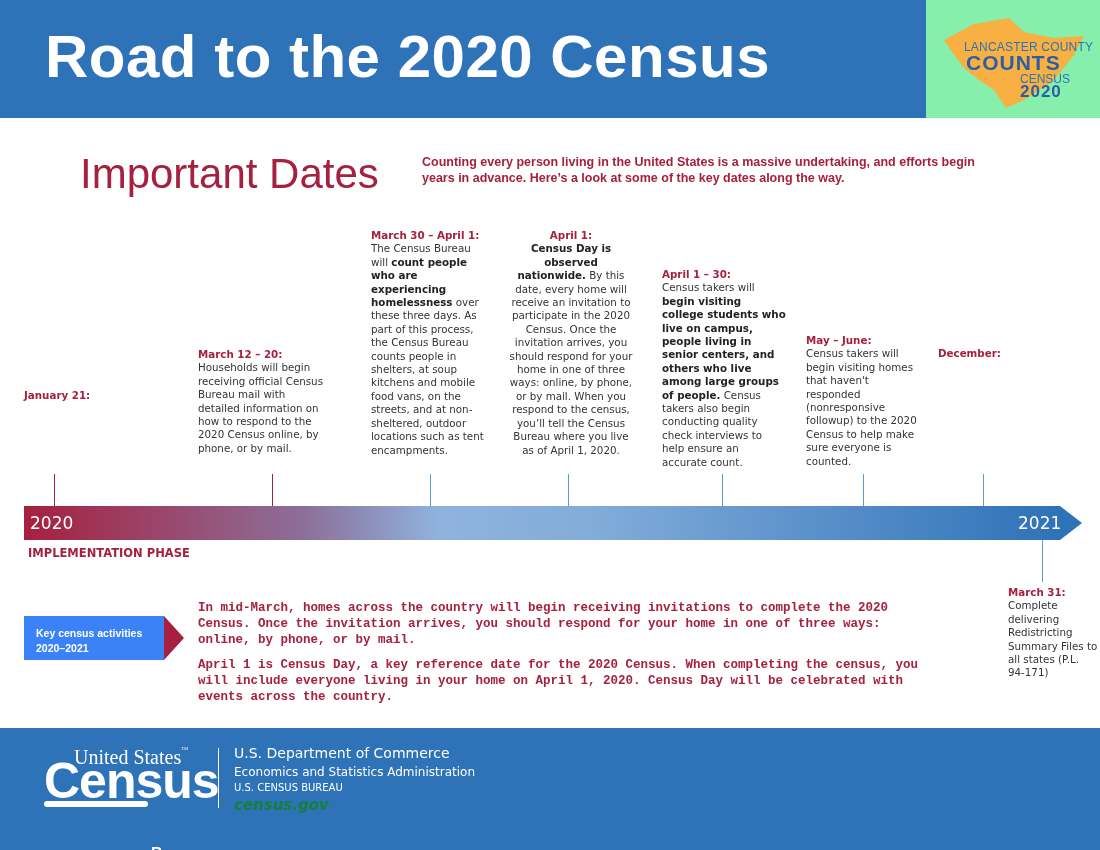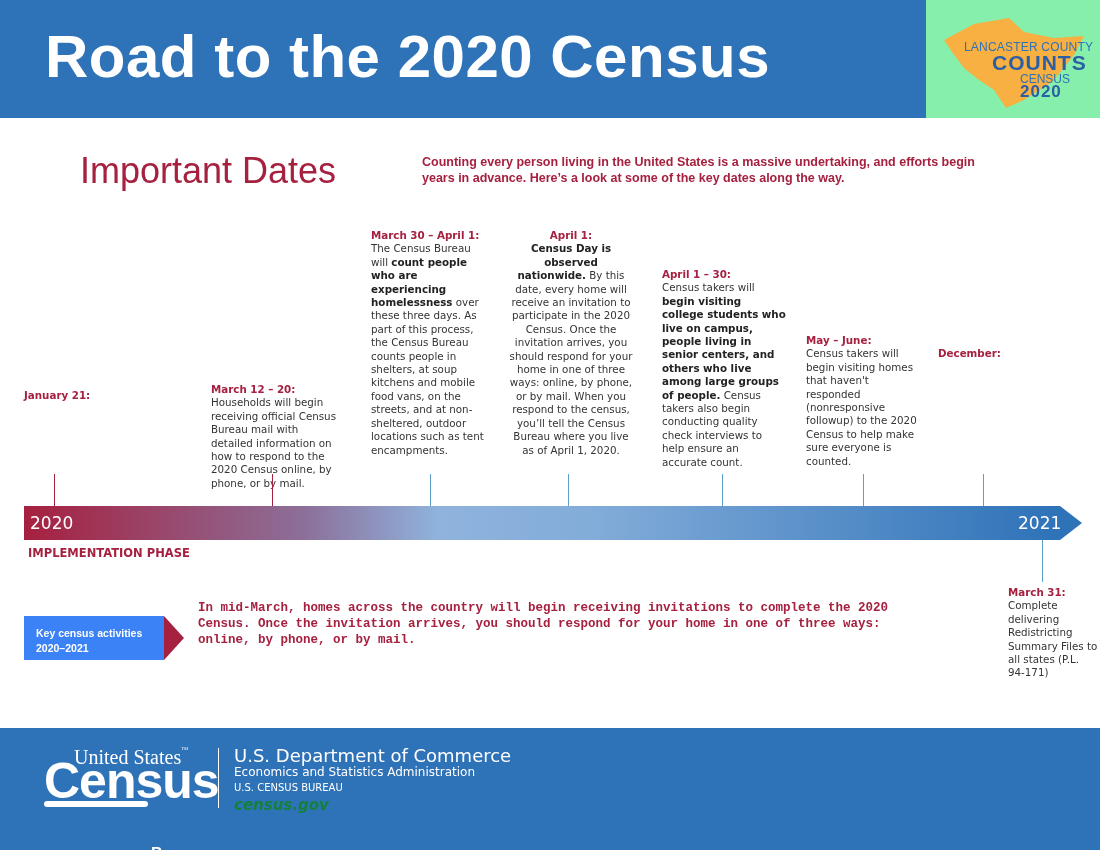--- a/index.html
+++ b/index.html
@@ -2,25 +2,25 @@
 <html><head>
 <meta charset="utf-8">
 <style>
   * { box-sizing: border-box; margin: 0; padding: 0; }
   body { width: 1100px; height: 850px; background: #ffffff; font-family: "DejaVu Sans", sans-serif; position: relative; overflow: hidden; color: #333; }
   .header { position: absolute; left: 0; top: 0; width: 926px; height: 118px; background: #2e72b8; padding-left: 32px; }
   .header h1 { position: absolute; left: 45px; top: 22px; font-family: "Liberation Sans", sans-serif; font-weight: bold; font-size: 60px; color: #fff; letter-spacing: 0.5px; }
   .logo { position: absolute; left: 926px; top: 0; width: 174px; height: 118px; background: #86efac; }
   .logo svg { position: absolute; left: 8px; top: 10px; }
   .logo .l1 { position: absolute; left: 38px; top: 40px; font-family: "Liberation Sans", sans-serif; font-size: 12px; color: #2e72b8; letter-spacing: 0.2px; }
-  .logo .l2 { position: absolute; left: 40px; top: 51px; font-family: "Liberation Sans", sans-serif; font-size: 21px; font-weight: bold; color: #2b5ea7; letter-spacing: 1px; margin-left: 26px; }
+  .logo .l2 { position: absolute; left: 40px; top: 51px; font-family: "Liberation Sans", sans-serif; font-size: 21px; font-weight: bold; color: #2b5ea7; letter-spacing: 1px; }
   .logo .l3 { position: absolute; left: 94px; top: 72px; font-family: "Liberation Sans", sans-serif; font-size: 12px; color: #2e72b8; }
   .logo .l4 { position: absolute; left: 94px; top: 82px; font-family: "Liberation Sans", sans-serif; font-size: 17px; font-weight: bold; color: #2b5ea7; letter-spacing: 1px; }
 
-  .section-title { position: absolute; left: 80px; top: 150px; font-family: "Liberation Sans", sans-serif; font-size: 36px; color: #a6203f; }
+  .section-title { position: absolute; left: 80px; top: 150px; font-family: "Liberation Sans", sans-serif; font-size: 42px; color: #a6203f; }
   .intro { position: absolute; left: 422px; top: 154px; width: 580px; font-family: "Liberation Sans", sans-serif; font-size: 12.5px; font-weight: bold; color: #a6203f; line-height: 16px; }
 
   .event { position: absolute; font-family: "DejaVu Sans", sans-serif; font-size: 10.3px; line-height: 13.4px; color: #333; }
   .event .date { color: #a6203f; font-weight: bold; display: block; }
   .event b { font-weight: bold; color: #222; }
   .tick { position: absolute; width: 1px; }
 
   .bar { position: absolute; left: 24px; top: 506px; width: 1036px; height: 34px;
          background: linear-gradient(to right, #a6203f 0%, #8c6f99 27%, #8fb3dd 40%, #82acd9 55%, #2e72b8 100%); }
   .bar-arrow { position: absolute; left: 1060px; top: 506px; width: 0; height: 0; border-top: 17px solid transparent; border-bottom: 17px solid transparent; border-left: 22px solid #2e72b8; }
@@ -33,21 +33,21 @@
   .activities { position: absolute; left: 198px; top: 600px; width: 730px; font-family: Liberation Mono, monospace; font-size: 12.5px; font-weight: bold; color: #a6203f; line-height: 16px; }
   .activities p { margin-bottom: 9px; }
 
   .footer { position: absolute; left: 0; top: 728px; width: 1100px; height: 122px; background: #2e72b8; }
   .f-us { position: absolute; left: 74px; top: 746px; font-family: "Liberation Serif", serif; font-size: 20px; color: #fff; }
   .f-tm { font-size: 7px; vertical-align: top; }
   .f-census { position: absolute; left: 44px; top: 752px; font-family: "Liberation Sans", sans-serif; font-weight: bold; font-size: 50px; color: #fff; letter-spacing: -1px; }
   .f-line { position: absolute; left: 44px; top: 801px; width: 104px; height: 6px; background: #fff; border-radius: 3px; }
   .f-bureau { position: absolute; left: 151px; top: 797px; font-family: "Liberation Sans", sans-serif; font-weight: bold; font-size: 16px; color: #fff; margin-top: 48px; }
   .f-div { position: absolute; left: 218px; top: 748px; width: 1px; height: 60px; background: #fff; }
-  .f-t1 { position: absolute; left: 234px; top: 745px; font-family: "DejaVu Sans", sans-serif; font-size: 18px; color: #fff; }
+  .f-t1 { position: absolute; left: 234px; top: 745px; font-family: "DejaVu Sans", sans-serif; font-size: 14px; color: #fff; }
   .f-t2 { position: absolute; left: 234px; top: 765px; font-family: "DejaVu Sans", sans-serif; font-size: 12px; color: #fff; }
   .f-t3 { position: absolute; left: 234px; top: 782px; font-family: "DejaVu Sans", sans-serif; font-size: 10px; color: #fff; }
   .f-t4 { position: absolute; left: 234px; top: 796px; font-family: "DejaVu Sans", sans-serif; font-size: 15px; font-weight: bold; font-style: italic; color: #15803d; }
 </style>
 </head>
 <body>
 
 <div class="header">
   <h1>Road to the 2020 Census</h1>
 </div>
@@ -62,21 +62,21 @@
 </div>
 
 <div class="section-title">Important Dates</div>
 <div class="intro">Counting every person living in the United States is a massive undertaking, and efforts begin years in advance. Here’s a look at some of the key dates along the way.</div>
 
 <div class="event" style="left:24px; top:389px; width:100px;">
   <span class="date">January 21:</span>
 </div>
 <div class="tick" style="left:54px; top:474px; height:32px; background:#a6203f;"></div>
 
-<div class="event" style="left:211px; top:348px; width:130px;margin-top:35px;">
+<div class="event" style="left:198px; top:348px; width:130px;">
   <span class="date">March 12 – 20:</span>
   <span>Households will begin receiving official Census Bureau mail with detailed information on how to respond to the 2020 Census online, by phone, or by mail.</span>
 </div>
 <div class="tick" style="left:272px; top:474px; height:32px; background:#a6203f;"></div>
 
 <div class="event" style="left:371px; top:229px; width:116px;">
   <span class="date">March 30 – April 1:</span>
   <span>The Census Bureau will </span><b>count people who are experiencing homelessness</b><span> over these three days. As part of this process, the Census Bureau counts people in shelters, at soup kitchens and mobile food vans, on the streets, and at non-sheltered, outdoor locations such as tent encampments.</span>
 </div>
 <div class="tick" style="left:430px; top:474px; height:32px; background:#5b9fc9;"></div>
@@ -116,20 +116,21 @@
   <span>Complete delivering Redistricting Summary Files to all states (P.L. 94-171)</span>
 </div>
 
 <div class="key-box">
   <span style="top:11px;">Key census activities</span>
   <span style="top:26px;">2020–2021</span>
 </div>
 <div class="key-arrow"></div>
 <div class="activities">
   <p>In mid-March, homes across the country will begin receiving invitations to complete the 2020 Census. Once the invitation arrives, you should respond for your home in one of three ways: online, by phone, or by mail.</p>
+  <p>April 1 is Census Day, a key reference date for the 2020 Census. When completing the census, you will include everyone living in your home on April 1, 2020. Census Day will be celebrated with events across the country.</p>
 </div>
 
 <div class="footer"></div>
 <div class="f-us"><span>United States</span><span class="f-tm">™</span></div>
 <div class="f-census">Census</div>
 <div class="f-line"></div>
 <div class="f-bureau">Bureau</div>
 <div class="f-div"></div>
 <div class="f-t1">U.S. Department of Commerce</div>
 <div class="f-t2">Economics and Statistics Administration</div>

